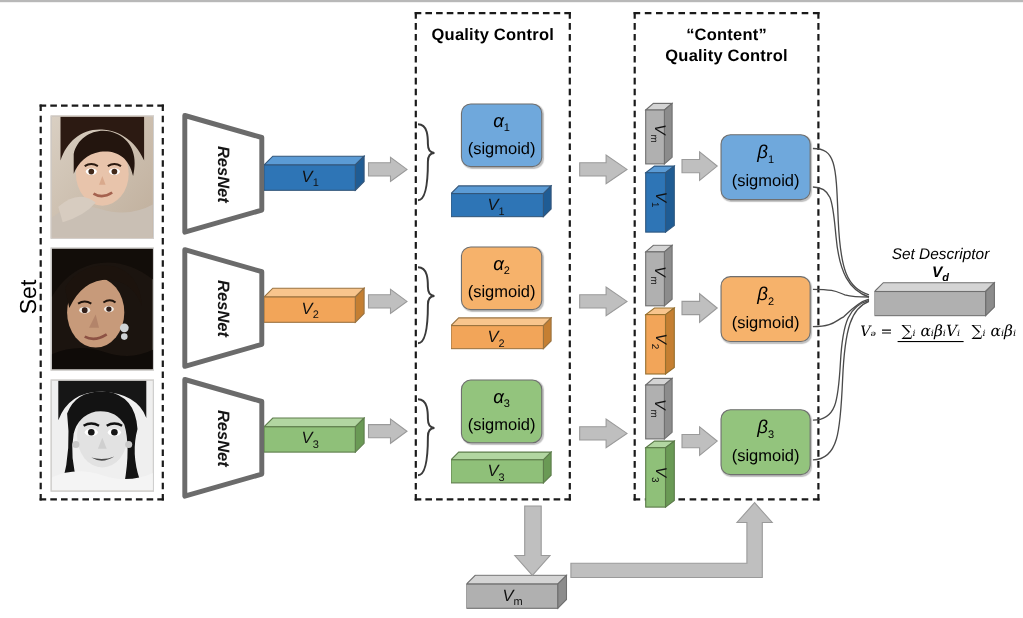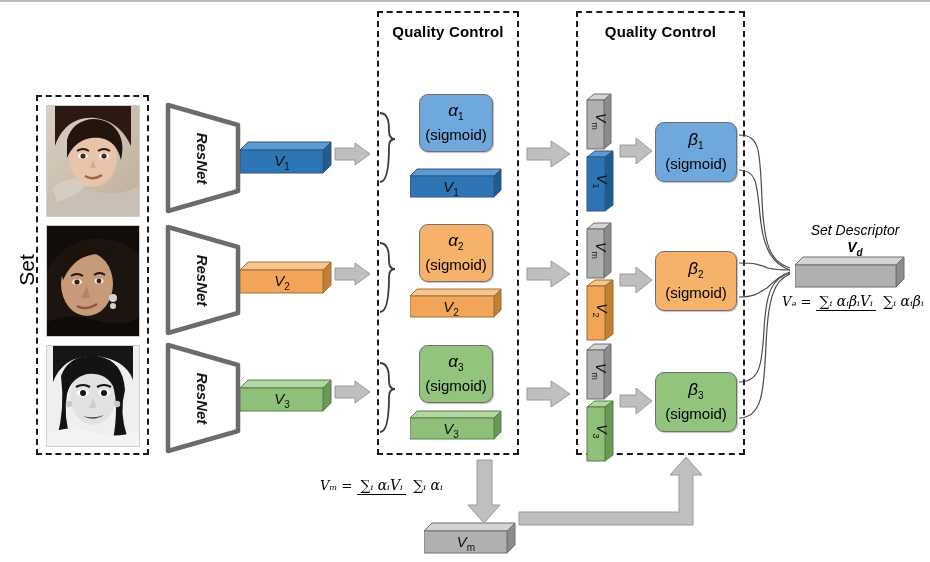--- a/index.html
+++ b/index.html
@@ -227,20 +227,21 @@
     <svg width="92" height="30">
       <path d="M0 8 L7 1 L91 1 L84 8 Z" fill="#b2d6a1" stroke="#5e7d4c" stroke-width="1"></path>
       <path d="M84 8 L91 1 L91 22 L84 29 Z" fill="#6a9a55" stroke="#5e7d4c" stroke-width="1"></path>
       <rect x="0" y="8" width="84" height="21" fill="#8fc079" stroke="#5e7d4c" stroke-width="1"></rect>
     </svg>
     <div class="lab" style="top:10px;left:-5px;">V<sub style="font-size:10px;font-style:normal;">3</sub></div>
   </div>
 
   <div class="dashbox" style="left:576px;top:11px;width:169px;height:444px;"></div>
   <div class="dashtitle" style="left:576px;top:22px;width:169px;">
+    <div>“Content”</div>
     <div>Quality Control</div>
   </div>
 
   <div class="vbar" style="left:586px;top:93px;width:26px;height:57px;">
     <svg width="26" height="57">
       <path d="M1 7 L8 1 L25 1 L18 7 Z" fill="#d4d4d4" stroke="#6f6f6f" stroke-width="1"></path>
       <path d="M18 7 L25 1 L25 50 L18 56 Z" fill="#8c8c8c" stroke="#6f6f6f" stroke-width="1"></path>
       <rect x="1" y="7" width="17" height="49" fill="#b0b0b0" stroke="#6f6f6f" stroke-width="1"></rect>
     </svg>
     <div class="lab">
@@ -326,27 +327,20 @@
   </div>
 
   <div class="frac" style="left:782px;top:293px;">
     <span class="lhs">Vₔ =</span>
     <span class="rhs">
       <span class="num">∑ᵢ αᵢβᵢVᵢ</span>
       <span class="den">∑ᵢ αᵢβᵢ</span>
     </span>
   </div>
 
-  <div class="frac" style="left:320px;top:477px;">
-    <span class="lhs">Vₘ =</span>
-    <span class="rhs">
-      <span class="num">∑ᵢ αᵢVᵢ</span>
-      <span class="den">∑ᵢ αᵢ</span>
-    </span>
-  </div>
 
   <div class="bar3d" style="left:424px;top:522px;width:92px;height:32px;">
     <svg width="92" height="32">
       <path d="M0 9 L8 1 L91 1 L83 9 Z" fill="#d4d4d4" stroke="#6f6f6f" stroke-width="1"></path>
       <path d="M83 9 L91 1 L91 23 L83 31 Z" fill="#8c8c8c" stroke="#6f6f6f" stroke-width="1"></path>
       <rect x="0" y="9" width="83" height="22" fill="#b0b0b0" stroke="#6f6f6f" stroke-width="1"></rect>
     </svg>
     <div class="lab" style="top:11px;left:-4px;">V<sub style="font-size:10px;font-style:normal;">m</sub></div>
   </div>
 

